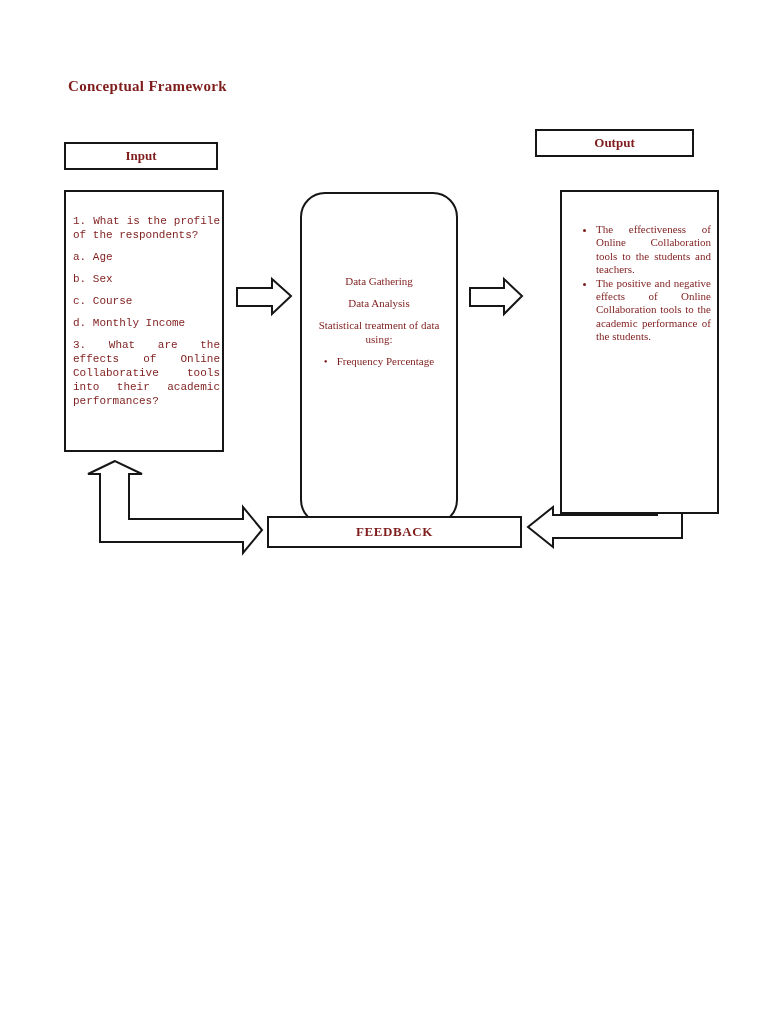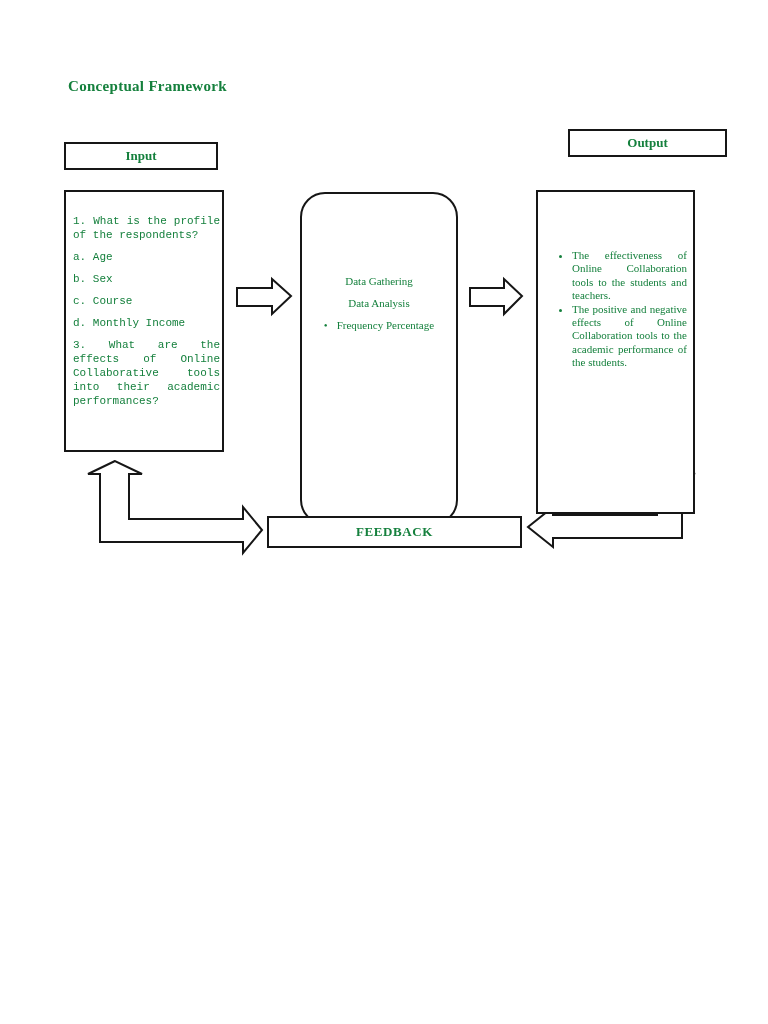--- a/index.html
+++ b/index.html
@@ -3,21 +3,21 @@
 <meta charset="utf-8">
 <style>
   * { margin: 0; padding: 0; box-sizing: border-box; }
   html, body { background: #ffffff; }
   .page {
     position: relative;
     width: 768px;
     height: 1024px;
     background: #ffffff;
     font-family: "Liberation Serif", serif;
-    color: #15803d;
+    color: #7f1d1d;
     overflow: hidden;
   }
   .title {
     position: absolute;
     left: 68px;
     top: 78px;
     font-size: 15px;
     font-weight: bold;
     letter-spacing: 0.3px;
   }
@@ -26,21 +26,21 @@
     border: 2px solid #161616;
     background: #ffffff;
     display: flex;
     align-items: center;
     justify-content: center;
     font-weight: bold;
     font-size: 13px;
   }
   .hdr-input   { left: 64px;  top: 142px; width: 154px; height: 28px; }
   .hdr-process { left: 300px; top: 138px; width: 158px; height: 27px; }
-  .hdr-output  { left: 535px; top: 129px; width: 159px; height: 28px; margin-left: 33px; }
+  .hdr-output  { left: 535px; top: 129px; width: 159px; height: 28px; }
   .box {
     position: absolute;
     border: 2px solid #161616;
     background: #ffffff;
     font-size: 11px;
     line-height: 14px;
   }
   .box-input {
     left: 64px; top: 190px; width: 160px; height: 262px;
     padding: 22px 2px 0 7px;
@@ -54,22 +54,22 @@
     border-radius: 25px;
   }
   .box-process p { margin: 0 0 8px; }
   .bullet-line {
     display: flex;
     justify-content: center;
     gap: 9px;
     margin-top: 2px;
   }
   .box-output {
-    left: 536px; top: 190px; width: 159px; height: 324px;
-    padding: 57px 6px 0 15px;
+    left: 560px; top: 190px; width: 159px; height: 324px;
+    padding: 31px 6px 0 15px;
   }
   .box-output ul { margin: 0; padding-left: 19px; }
   .box-output li {
     text-align: justify;
     line-height: 13.4px;
     margin: 0;
   }
   .feedback {
     position: absolute;
     left: 267px; top: 516px; width: 255px; height: 32px;
@@ -121,20 +121,21 @@
     <p>a. Age</p>
     <p>b. Sex</p>
     <p>c. Course</p>
     <p>d. Monthly Income</p>
     <p>3. What are the effects of Online Collaborative tools into their academic performances?</p>
   </div>
 
   <div class="box box-process">
     <p>Data Gathering</p>
     <p>Data Analysis</p>
+    <p>Statistical treatment of data using:</p>
     <p class="bullet-line">
       <span>•</span>
       <span>Frequency Percentage</span>
     </p>
   </div>
 
   <div class="box box-output">
     <ul>
       <li>The effectiveness of Online Collaboration tools to the students and teachers.</li>
       <li>The positive and negative effects of Online Collaboration tools to the academic performance of the students.</li>

